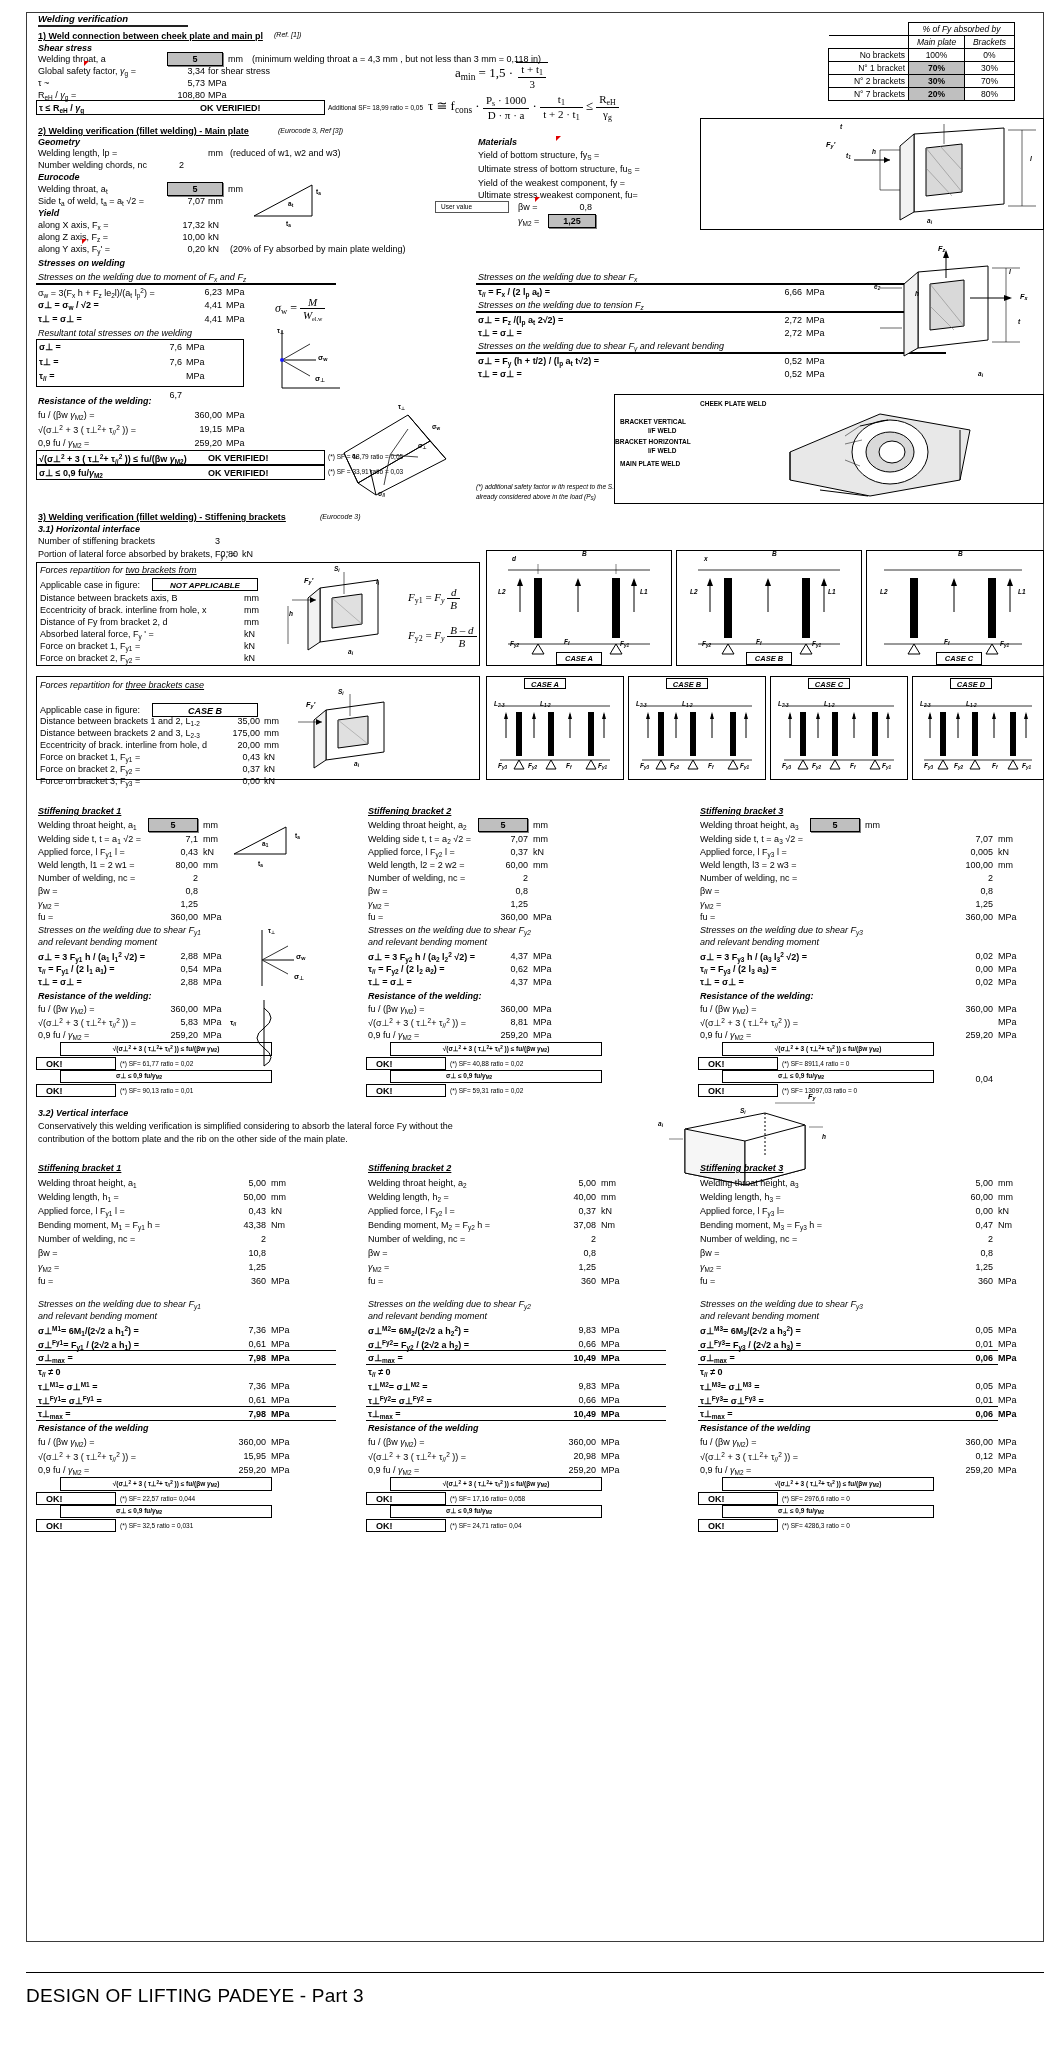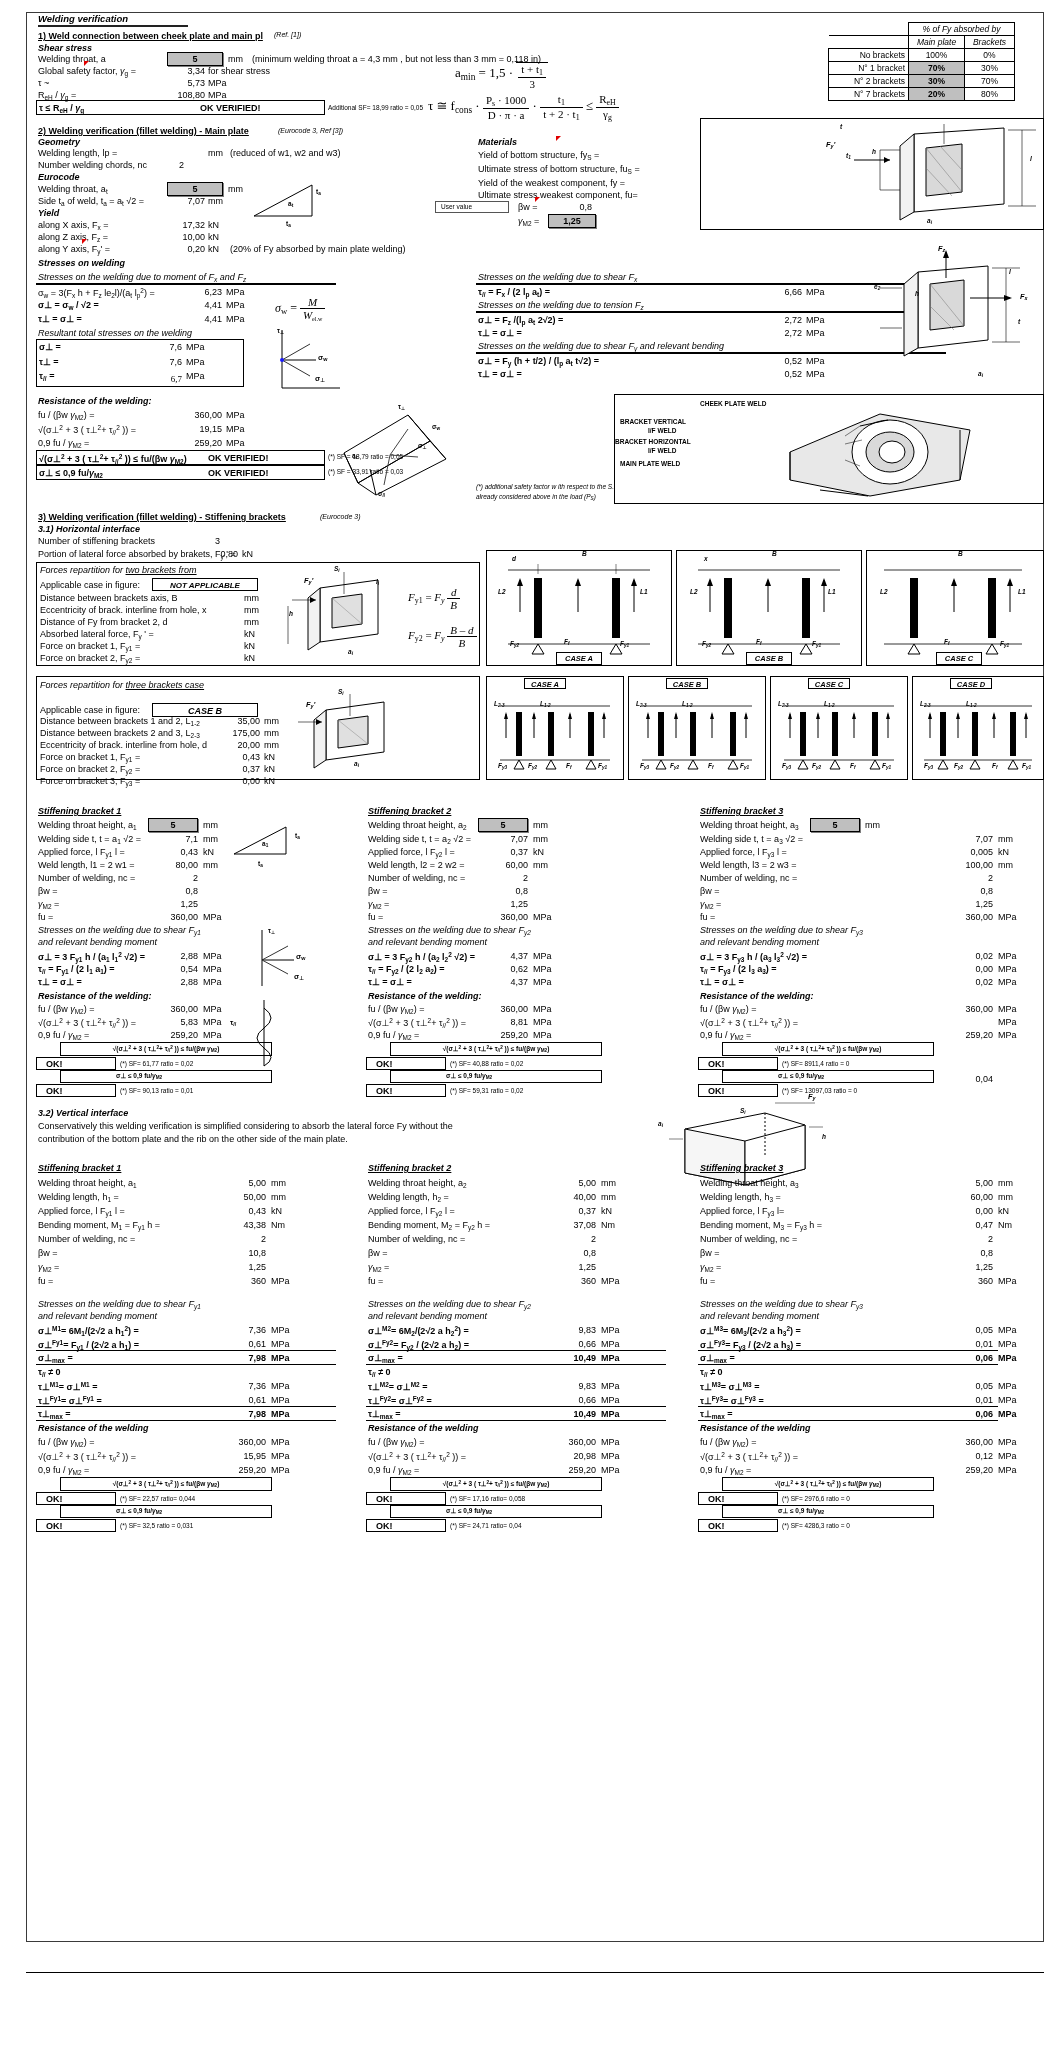--- a/index.html
+++ b/index.html
@@ -258,21 +258,21 @@
 
   <div class="lbl it" style="left:38px;top:328px;">Resultant total stresses on the welding</div>
   <div class="resbox" style="left:36px;top:339px;width:208px;height:48px;"></div>
   <div class="lbl bd" style="left:39px;top:342px;">σ⊥ =</div>
   <div class="val" style="left:140px;top:342px;width:42px;">7,6</div>
   <div class="lbl" style="left:186px;top:342px;">MPa</div>
   <div class="lbl bd" style="left:39px;top:357px;">τ⊥ =</div>
   <div class="val" style="left:140px;top:357px;width:42px;">7,6</div>
   <div class="lbl" style="left:186px;top:357px;">MPa</div>
   <div class="lbl bd" style="left:39px;top:371px;">τ<sub>//</sub> =</div>
-  <div class="val" style="left:140px;top:374px;width:42px;font-family:Liberation Serif, serif;">6,7</div>
+  <div class="val" style="left:140px;top:390px;width:42px;">6,7</div>
   <div class="lbl" style="left:186px;top:371px;">MPa</div>
 
   <svg class="abs" style="left:252px;top:330px;" width="92" height="62">
     <line x1="30" y1="0" x2="30" y2="58" stroke="#000"></line>
     <line x1="30" y1="58" x2="88" y2="58" stroke="#000"></line>
     <line x1="30" y1="30" x2="58" y2="14" stroke="#333"></line>
     <line x1="30" y1="30" x2="64" y2="30" stroke="#000"></line>
     <line x1="30" y1="30" x2="58" y2="46" stroke="#333"></line>
     <circle cx="30" cy="30" r="2" fill="#1a1aff"></circle>
   </svg>
@@ -1097,13 +1097,14 @@
   <div class="okbox" style="left:698px;top:1492px;width:80px;height:13px;"></div>
   <div class="lbl bd" style="left:708px;top:1494px;">OK!</div>
   <div class="lbl xs" style="left:782px;top:1495px;">(*) SF= 2976,6   ratio = 0</div>
   <div class="okbox" style="left:722px;top:1505px;width:212px;height:13px;"></div>
   <div class="lbl bd xs" style="left:778px;top:1507px;">σ⊥ ≤ 0,9 fu/<span class="it">γ</span><sub>M2</sub></div>
   <div class="okbox" style="left:698px;top:1519px;width:80px;height:13px;"></div>
   <div class="lbl bd" style="left:708px;top:1521px;">OK!</div>
   <div class="lbl xs" style="left:782px;top:1522px;">(*) SF= 4286,3   ratio = 0</div>
 
   <div class="hline" style="left:26px;top:1972px;width:1018px;height:1px;background:#000;"></div>
+  <div class="footer">DESIGN OF LIFTING PADEYE - Part 3</div>
 </div>
 
 </body></html>

